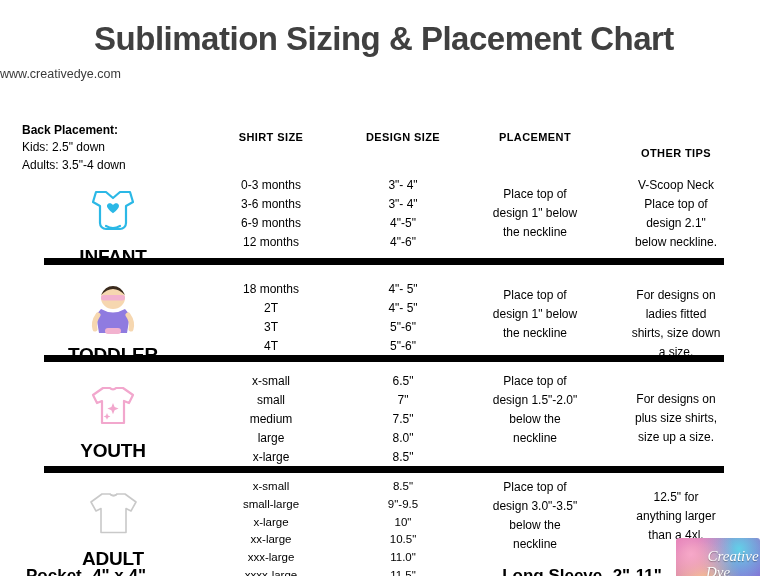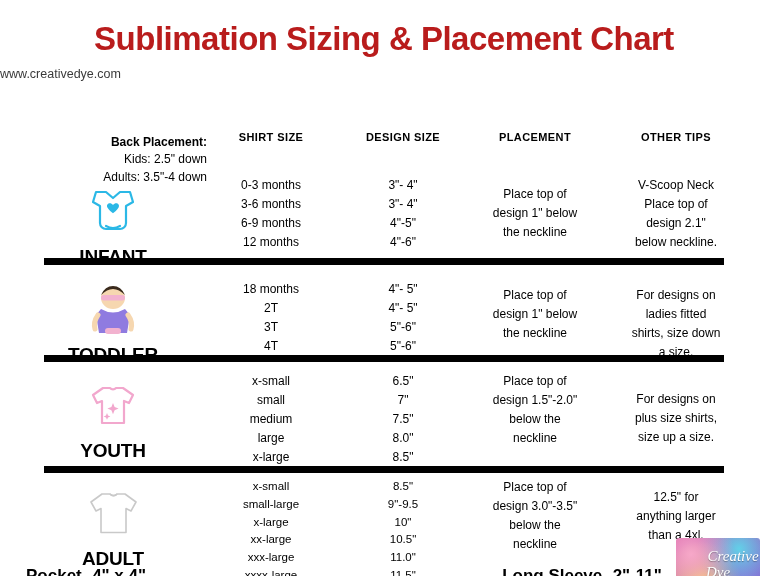--- a/index.html
+++ b/index.html
@@ -19,21 +19,21 @@
   }
 
   
   .title {
     text-align: center;
     font-size: 33px;
     font-weight: bold;
     letter-spacing: -0.5px;
     margin: 22px 0 0 0;
     line-height: 1.05;
-    color: #b91c1c;
+    color: #404040;
   }
   .subtitle {
     font-size: 12.5px;
     color: #3a3a3a;
     margin: 10px 0 0 0;
   }
 
   
   .colheads {
     position: absolute;
@@ -48,23 +48,23 @@
     font-size: 11px;
     font-weight: bold;
     letter-spacing: 0.4px;
     color: #000;
   }
 
   
   .backnote {
     position: absolute;
     left: 22px;
-    top: 112px;
+    top: 100px;
     width: 185px;
-    text-align: right;
+    text-align: left;
     font-size: 12px;
     line-height: 1.45;
     color: #000;
   }
   .backnote .bn-title { font-weight: bold; }
 
   
   .bar {
     position: absolute;
     left: 44px;
@@ -105,21 +105,21 @@
 
   
   .c-size      { left: 196px; width: 150px; }
   .c-design    { left: 330px; width: 146px; }
   .c-place     { left: 462px; width: 146px; }
   .c-tips      { left: 600px; width: 152px; }
 
   .colhead.h-size   { left: 196px; width: 150px; top: 6px; }
   .colhead.h-design { left: 330px; width: 146px; top: 6px; }
   .colhead.h-place  { left: 462px; width: 146px; top: 6px; }
-  .colhead.h-tips   { left: 600px; width: 152px; top: 6px; }
+  .colhead.h-tips   { left: 600px; width: 152px; top: 22px; }
 
   
   .footer-left {
     position: absolute;
     left: 26px;
     bottom: 12px;
     font-size: 17px;
     font-weight: bold;
     color: #000;
   }

